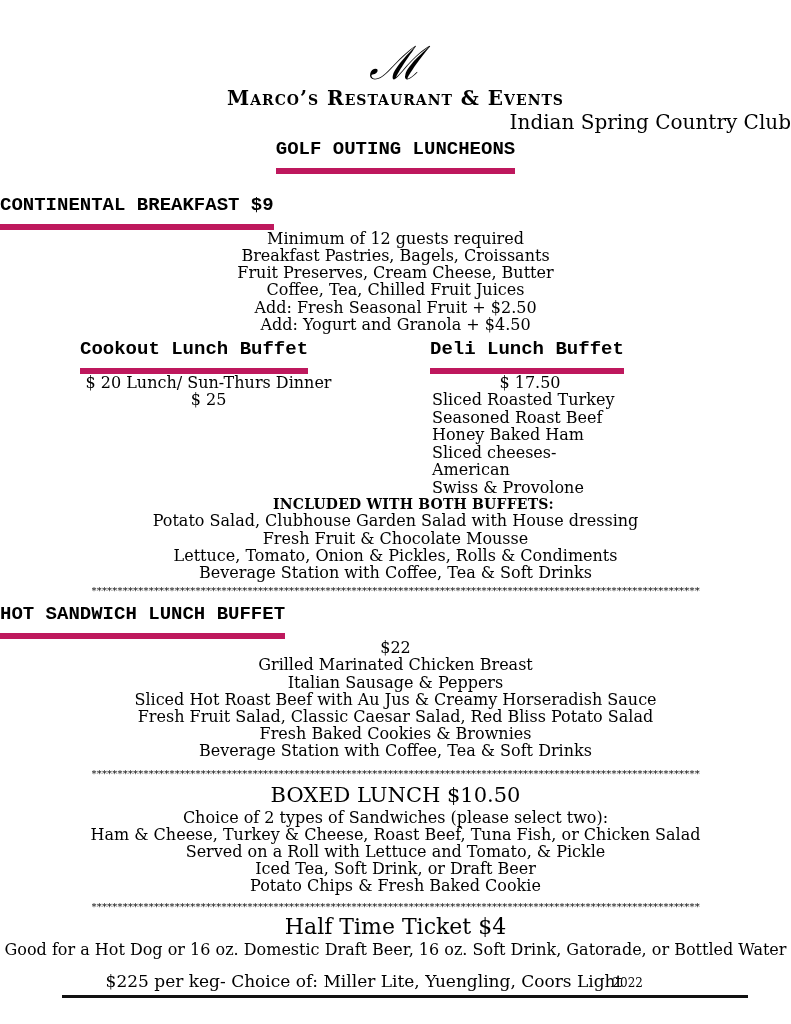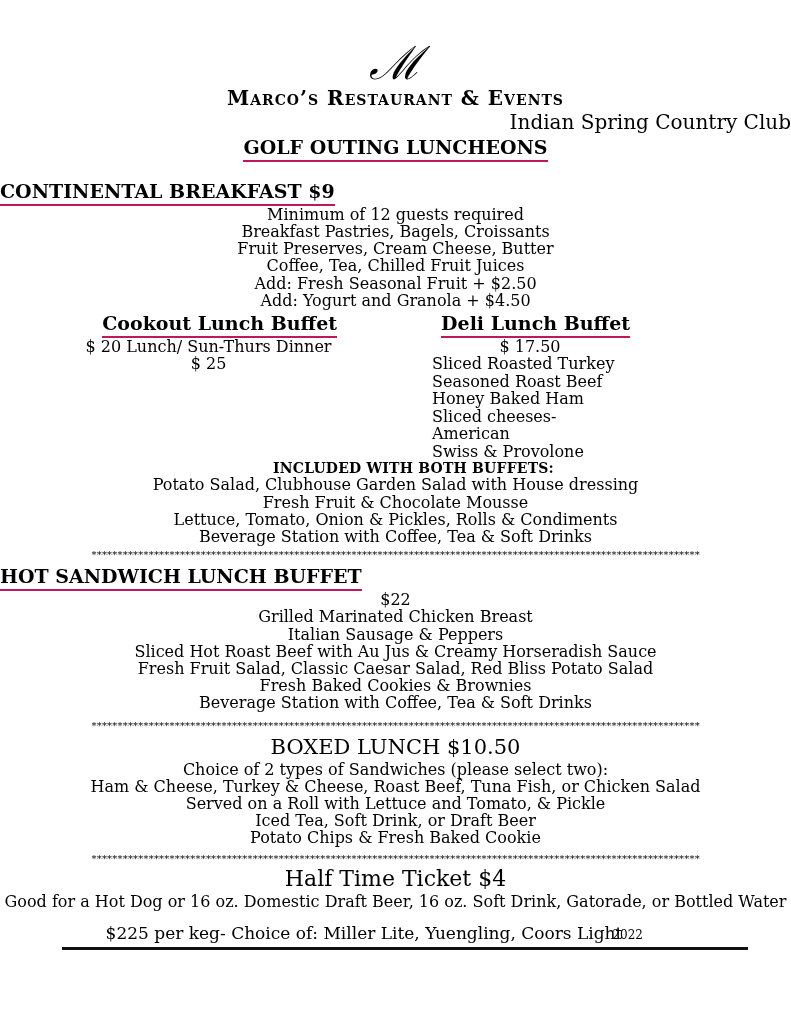--- a/index.html
+++ b/index.html
@@ -25,32 +25,33 @@
     font-variant:small-caps;
     font-weight:bold;
     font-size:20px;line-height:25px;
     letter-spacing:1px;
   }
   .subtitle{text-align:right;font-size:20px;line-height:23px;}
   .doc-title{text-align:center;font-size:19px;line-height:25px;margin-top:1px;}
   .hu{
     display:inline-block;
     font-weight:bold;
-    border-bottom:2px solid #be185d;
-    padding-bottom:2px;
+    border-bottom:6px solid #be185d;
+    padding-bottom:8px;
     line-height:1.1;
+    font-family:Liberation Mono, monospace;
   }
   
   .line{text-align:center;font-size:16px;line-height:17.2px;}
   .sec-title{text-align:left;font-size:19px;line-height:26px;}
   
   .cols{display:flex;margin-left:80px;margin-top:2px;}
   .col-left{width:257px;}
   .col-right{width:200px;margin-left:93px;}
-  .col-head{text-align:right;font-size:19px;line-height:24px;}
+  .col-head{text-align:left;font-size:19px;line-height:24px;}
   .col-price{text-align:center;font-size:16px;line-height:17.5px;}
   .col-items .item{font-size:16px;line-height:17.5px;}
   .col-left .col-items{padding-left:24px;}
   .col-right .col-items{padding-left:2px;}
   
   .included-title{text-align:center;font-weight:bold;font-size:14px;line-height:16px;letter-spacing:0.2px;padding-left:36px;}
   
   .divider{
     width:608px;margin:4px auto 0;
     font-size:10px;line-height:12px;

